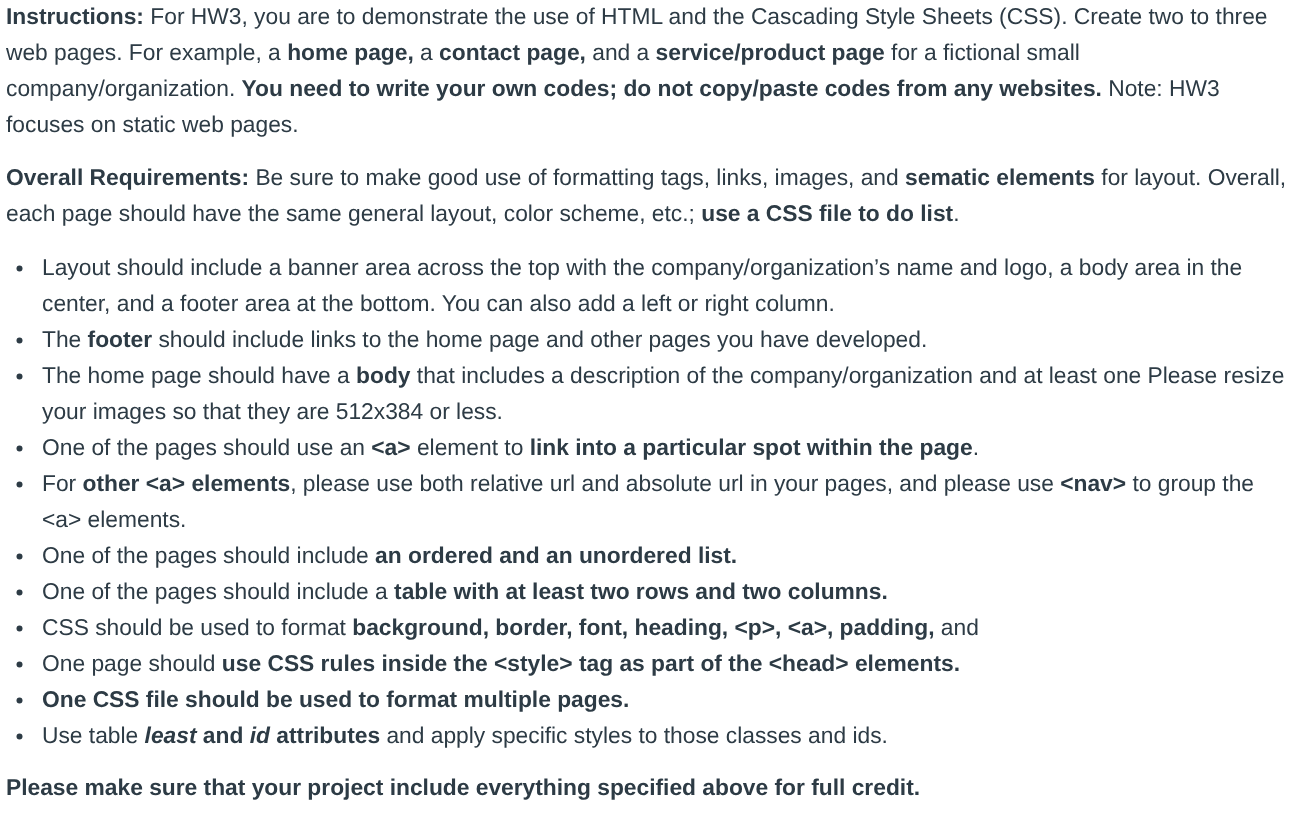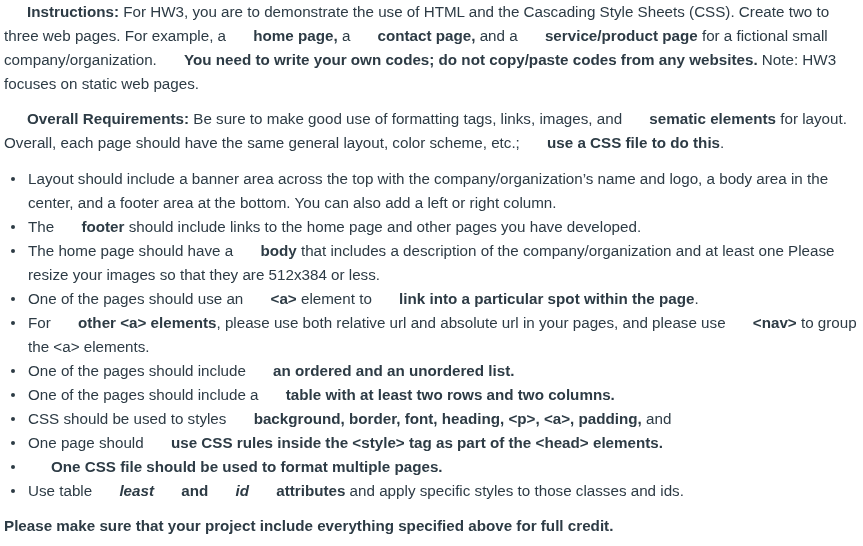--- a/index.html
+++ b/index.html
@@ -44,45 +44,44 @@
       left: -17px;
       top: 10px;
       width: 4px;
       height: 4px;
       border-radius: 50%;
       background: #2d3b45;
     }
     b, strong {
       font-weight: bold;
       color: #2d3b45;
-      margin-left: 23px;
     }
     .p-final {
       margin-top: 11px;
       font-weight: bold;
     }
   </style>
 </head>
 <body>
 
 <div class="doc">
 
   <p class="p-instructions"><strong>Instructions:</strong><span> For HW3, you are to demonstrate the use of HTML and the Cascading Style Sheets (CSS). Create two to three web pages. For example, a </span><strong>home page,</strong><span> a </span><strong>contact page,</strong><span> and a </span><strong>service/product page</strong><span> for a fictional small company/organization. </span><strong>You need to write your own codes; do not copy/paste codes from any websites.</strong><span> Note: HW3 focuses on static web pages.</span></p>
 
-  <p class="p-requirements"><strong>Overall Requirements:</strong><span> Be sure to make good use of formatting tags, links, images, and </span><strong>sematic elements</strong><span> for layout. Overall, each page should have the same general layout, color scheme, etc.; </span><strong>use a CSS file to do this</strong><span>.</span></p>
+  <p class="p-requirements"><strong>Overall Requirements:</strong><span> Be sure to make good use of formatting tags, links, images, and </span><strong>sematic elements</strong><span> for layout. Overall, each page should have the same general layout, color scheme, etc.; </span><strong>use a CSS file to do list</strong><span>.</span></p>
 
   <ul class="req-list">
     <li><span>Layout should include a banner area across the top with the company/organization’s name and logo, a body area in the center, and a footer area at the bottom. You can also add a left or right column.</span></li>
     <li><span>The </span><strong>footer</strong><span> should include links to the home page and other pages you have developed.</span></li>
     <li><span>The home page should have a </span><strong>body</strong><span> that includes a description of the company/organization and at least one Please resize your images so that they are 512x384 or less.</span></li>
     <li><span>One of the pages should use an </span><strong>&lt;a&gt;</strong><span> element to </span><strong>link into a particular spot within the page</strong><span>.</span></li>
     <li><span>For </span><strong>other &lt;a&gt; elements</strong><span>, please use both relative url and absolute url in your pages, and please use </span><strong>&lt;nav&gt;</strong><span> to group the &lt;a&gt; elements.</span></li>
     <li><span>One of the pages should include </span><strong>an ordered and an unordered list.</strong></li>
     <li><span>One of the pages should include a </span><strong>table with at least two rows and two columns.</strong></li>
-    <li><span>CSS should be used to styles </span><strong>background, border, font, heading, &lt;p&gt;, &lt;a&gt;, padding,</strong><span> and</span></li>
+    <li><span>CSS should be used to format </span><strong>background, border, font, heading, &lt;p&gt;, &lt;a&gt;, padding,</strong><span> and</span></li>
     <li><span>One page should </span><strong>use CSS rules inside the &lt;style&gt; tag as part of the &lt;head&gt; elements.</strong></li>
     <li><strong>One CSS file should be used to format multiple pages.</strong></li>
     <li><span>Use table </span><strong><em>least</em></strong><strong> and </strong><strong><em>id</em></strong><strong> attributes</strong><span> and apply specific styles to those classes and ids.</span></li>
   </ul>
 
   <p class="p-final">Please make sure that your project include everything specified above for full credit.</p>
 
 </div>
 
 </body></html>

